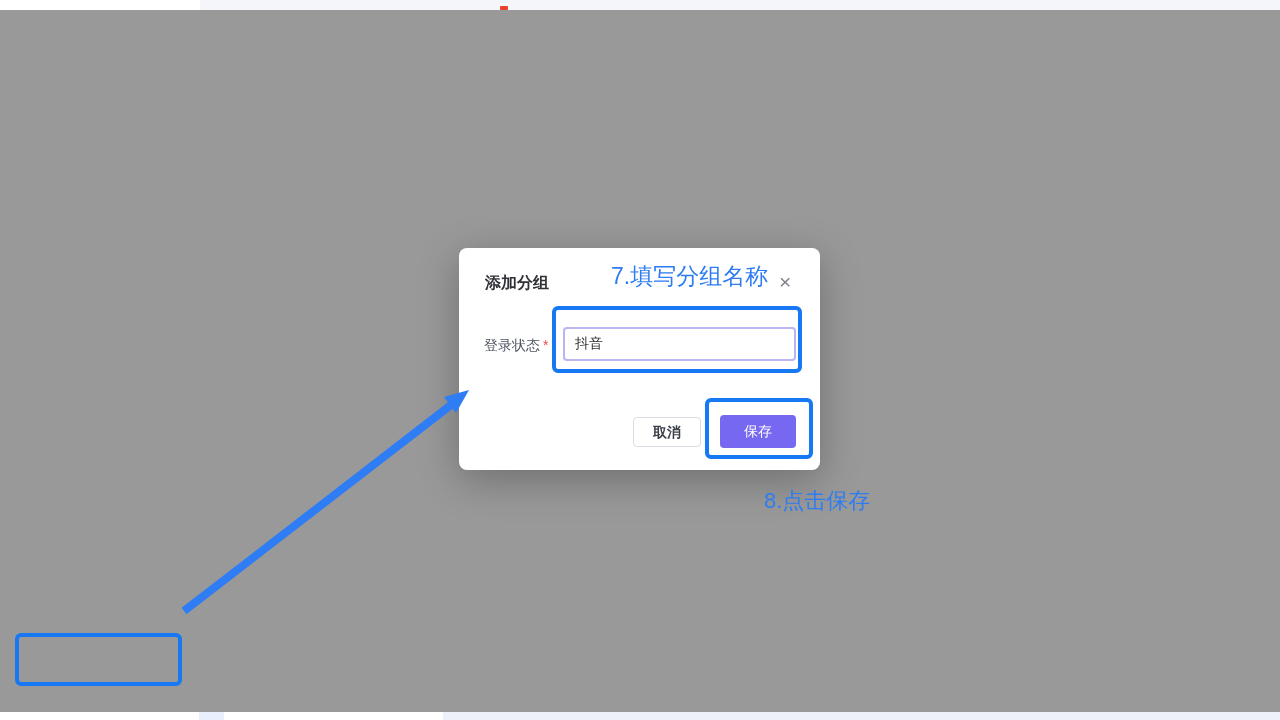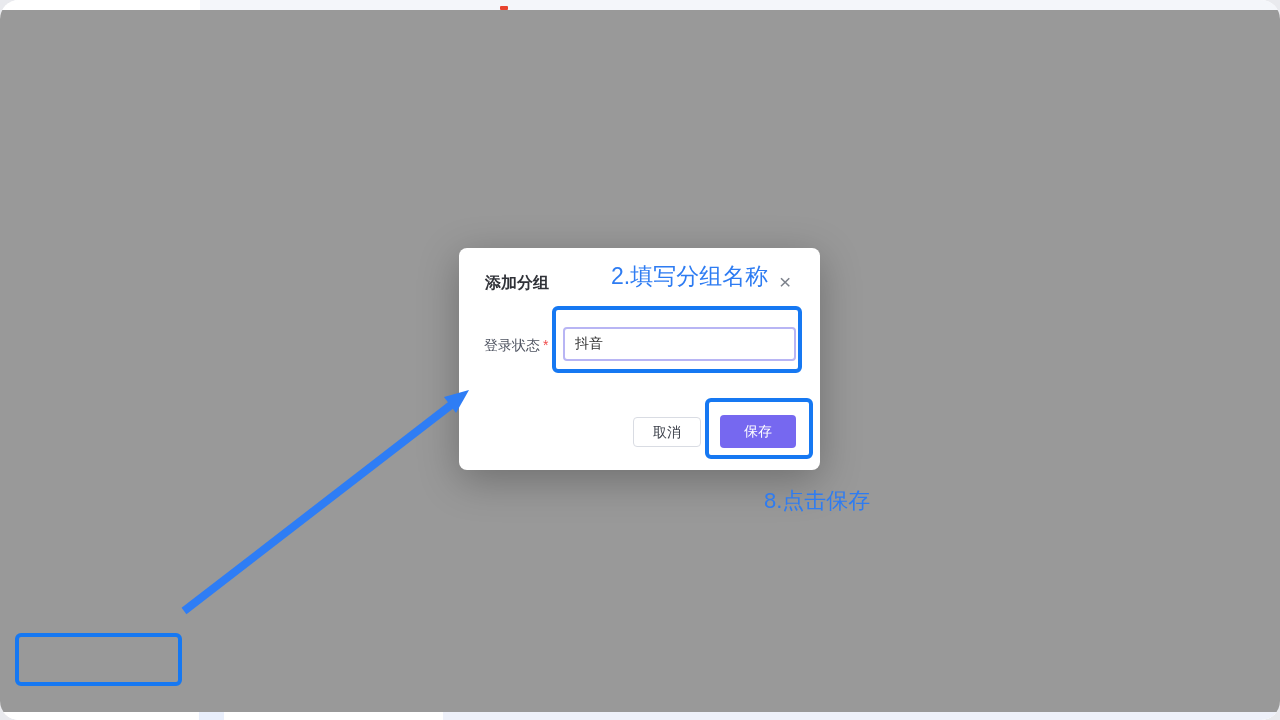--- a/index.html
+++ b/index.html
@@ -1,17 +1,17 @@
 <!DOCTYPE html>
 <html><head>
 <meta charset="utf-8">
 <style>
   html,body{margin:0;padding:0;background:#e9eaee;}
   .stage{position:relative;width:1280px;height:720px;overflow:hidden;background:#fff;
-         font-family:"Liberation Sans","DejaVu Sans",sans-serif;border-radius:19px;}
+         font-family:"Liberation Sans","DejaVu Sans",sans-serif;}
   .abs{position:absolute;}
 
   
   .top-strip{left:0;top:0;width:1280px;height:10px;
              background:linear-gradient(90deg,#ffffff 0 200px,#f4f6fa 200px 100%);z-index:5;}
   .red-mark{left:500px;top:6px;width:8px;height:4px;background:#e8432e;border-radius:1px;z-index:6;}
   .bottom-strip{left:0;top:712px;width:1280px;height:8px;background:#ffffff;z-index:5;}
   .bstrip-seg1{left:199px;top:712px;width:25px;height:8px;background:#e9effc;z-index:6;}
   .bstrip-seg2{left:443px;top:712px;width:837px;height:8px;background:#eef1fa;z-index:6;}
 
@@ -80,21 +80,21 @@
   .modal{left:459px;top:248px;width:361px;height:222px;background:#ffffff;border-radius:8px;
          box-shadow:0 10px 40px rgba(0,0,0,0.28);z-index:50;}
   .modal-title{left:485px;top:273px;font-size:16px;color:#303238;font-weight:bold;z-index:51;}
   .modal-close{left:779px;top:271px;font-size:21px;line-height:21px;color:#7d828c;cursor:pointer;z-index:51;}
   .field-label{left:484px;top:337px;font-size:14px;color:#4e5360;z-index:51;}
   .required{color:#f04b4b;margin-left:3px;}
   .group-input{left:563px;top:327px;width:233px;height:34px;border:2px solid #b8b5f4;border-radius:4px;
                box-sizing:border-box;outline:none;padding:0 10px;font-size:14px;color:#333;z-index:51;
                font-family:"Liberation Sans","DejaVu Sans",sans-serif;position:absolute;background:#fff;}
   .btn-cancel{left:633px;top:417px;width:68px;height:30px;line-height:28px;background:#fff;
-              border:1px solid #d9dce3;color:#3c404a;z-index:51;}
+              border:1px solid #d9dce3;color:#3c404a;z-index:51;font-weight:bold;}
   .btn-save{left:720px;top:415px;width:76px;height:33px;line-height:33px;background:#7668f0;color:#fff;z-index:52;}
 
   
   .ann{z-index:60;}
   .ann-box{border:4px solid #1678f2;border-radius:6px;box-sizing:border-box;background:transparent;}
   .ann-box-input{left:552px;top:306px;width:250px;height:67px;}
   .ann-box-save{left:705px;top:398px;width:108px;height:61px;}
   .ann-box-addgroup{left:15px;top:633px;width:167px;height:53px;}
   .ann-text{font-size:22px;color:#2e7cf2;white-space:nowrap;}
   .ann-step1{left:39px;top:564px;}
@@ -187,20 +187,20 @@
   <div class="abs field-label">
     <span>登录状态</span><span class="required">*</span>
   </div>
   <input class="group-input" value="抖音" style="">
   <div class="abs btn btn-cancel">取消</div>
   <div class="abs btn btn-save">保存</div>
 
   <div class="abs ann ann-box ann-box-input"></div>
   <div class="abs ann ann-box ann-box-save"></div>
   <div class="abs ann ann-box ann-box-addgroup"></div>
-  <div class="abs ann ann-text ann-step2">2.填写分组名称</div>
+  <div class="abs ann ann-text ann-step2">7.填写分组名称</div>
   <div class="abs ann ann-text ann-step3">8.点击保存</div>
   <svg class="abs ann ann-arrow" viewBox="0 0 1280 720">
     <line x1="184" y1="611" x2="451" y2="405" stroke="#2e7df5" stroke-width="8"></line>
     <polygon points="469,390 456,413 444,397" fill="#2e7df5"></polygon>
   </svg>
 
 </div>
 
 </body></html>

